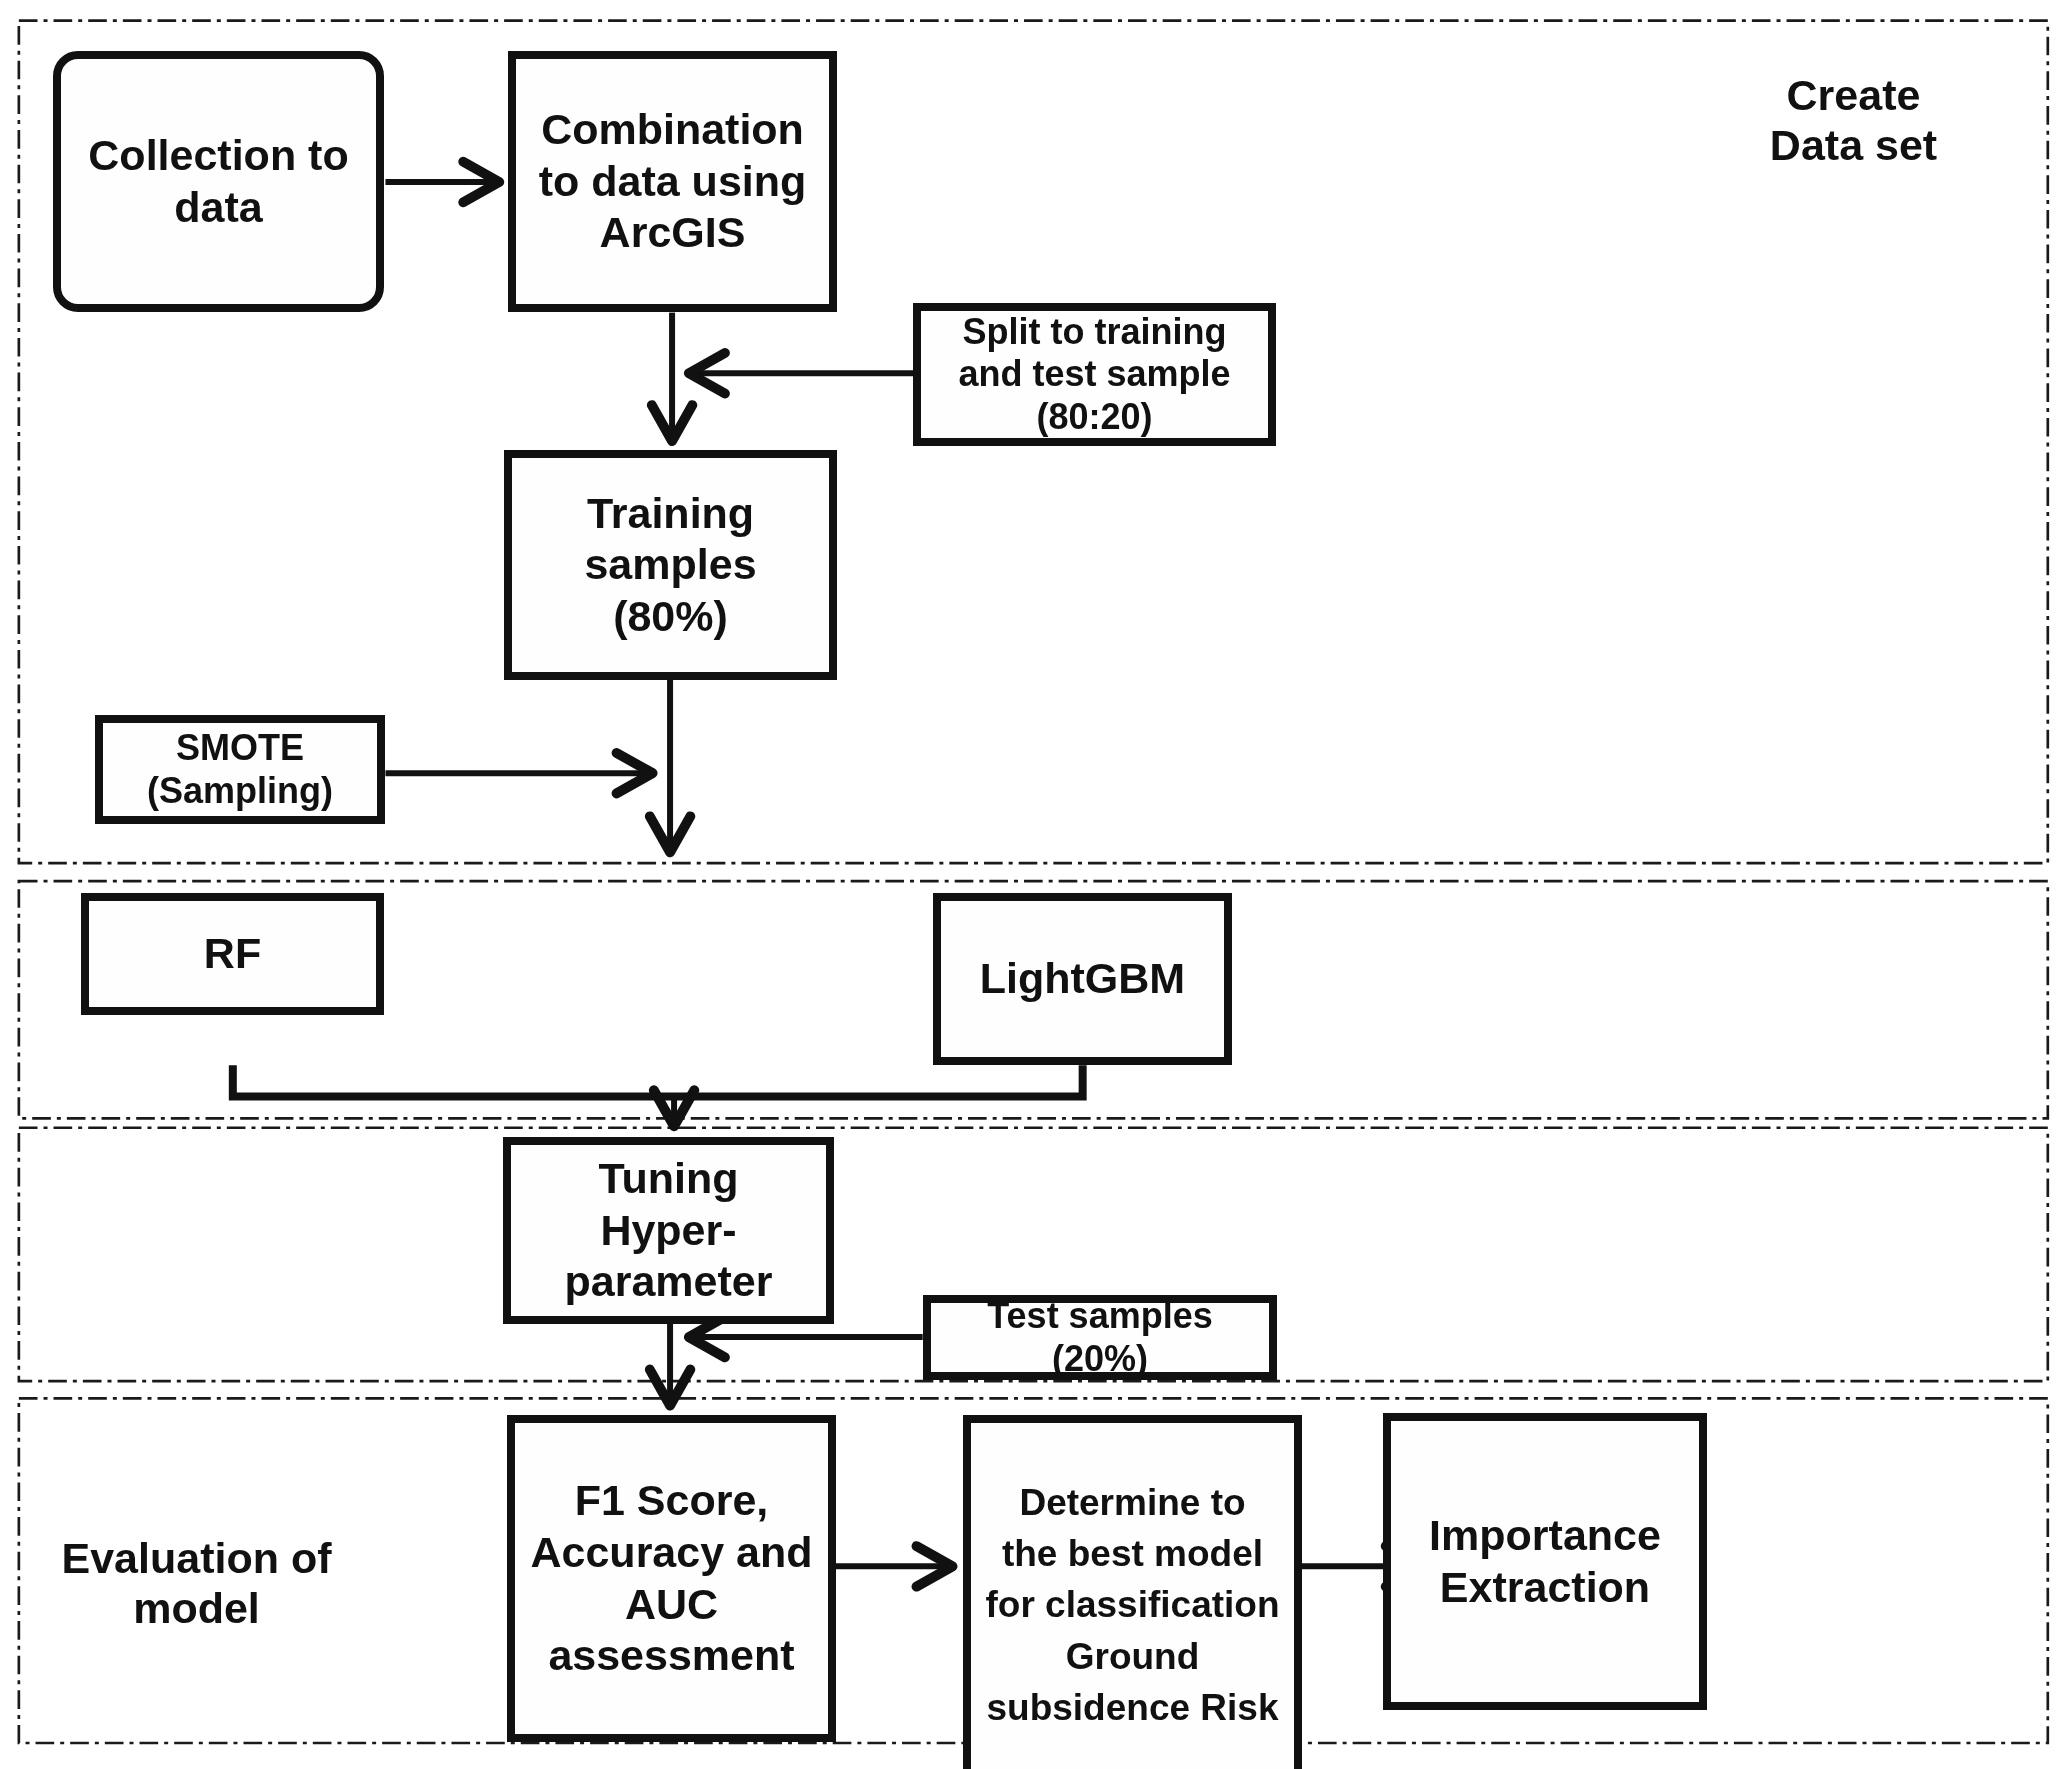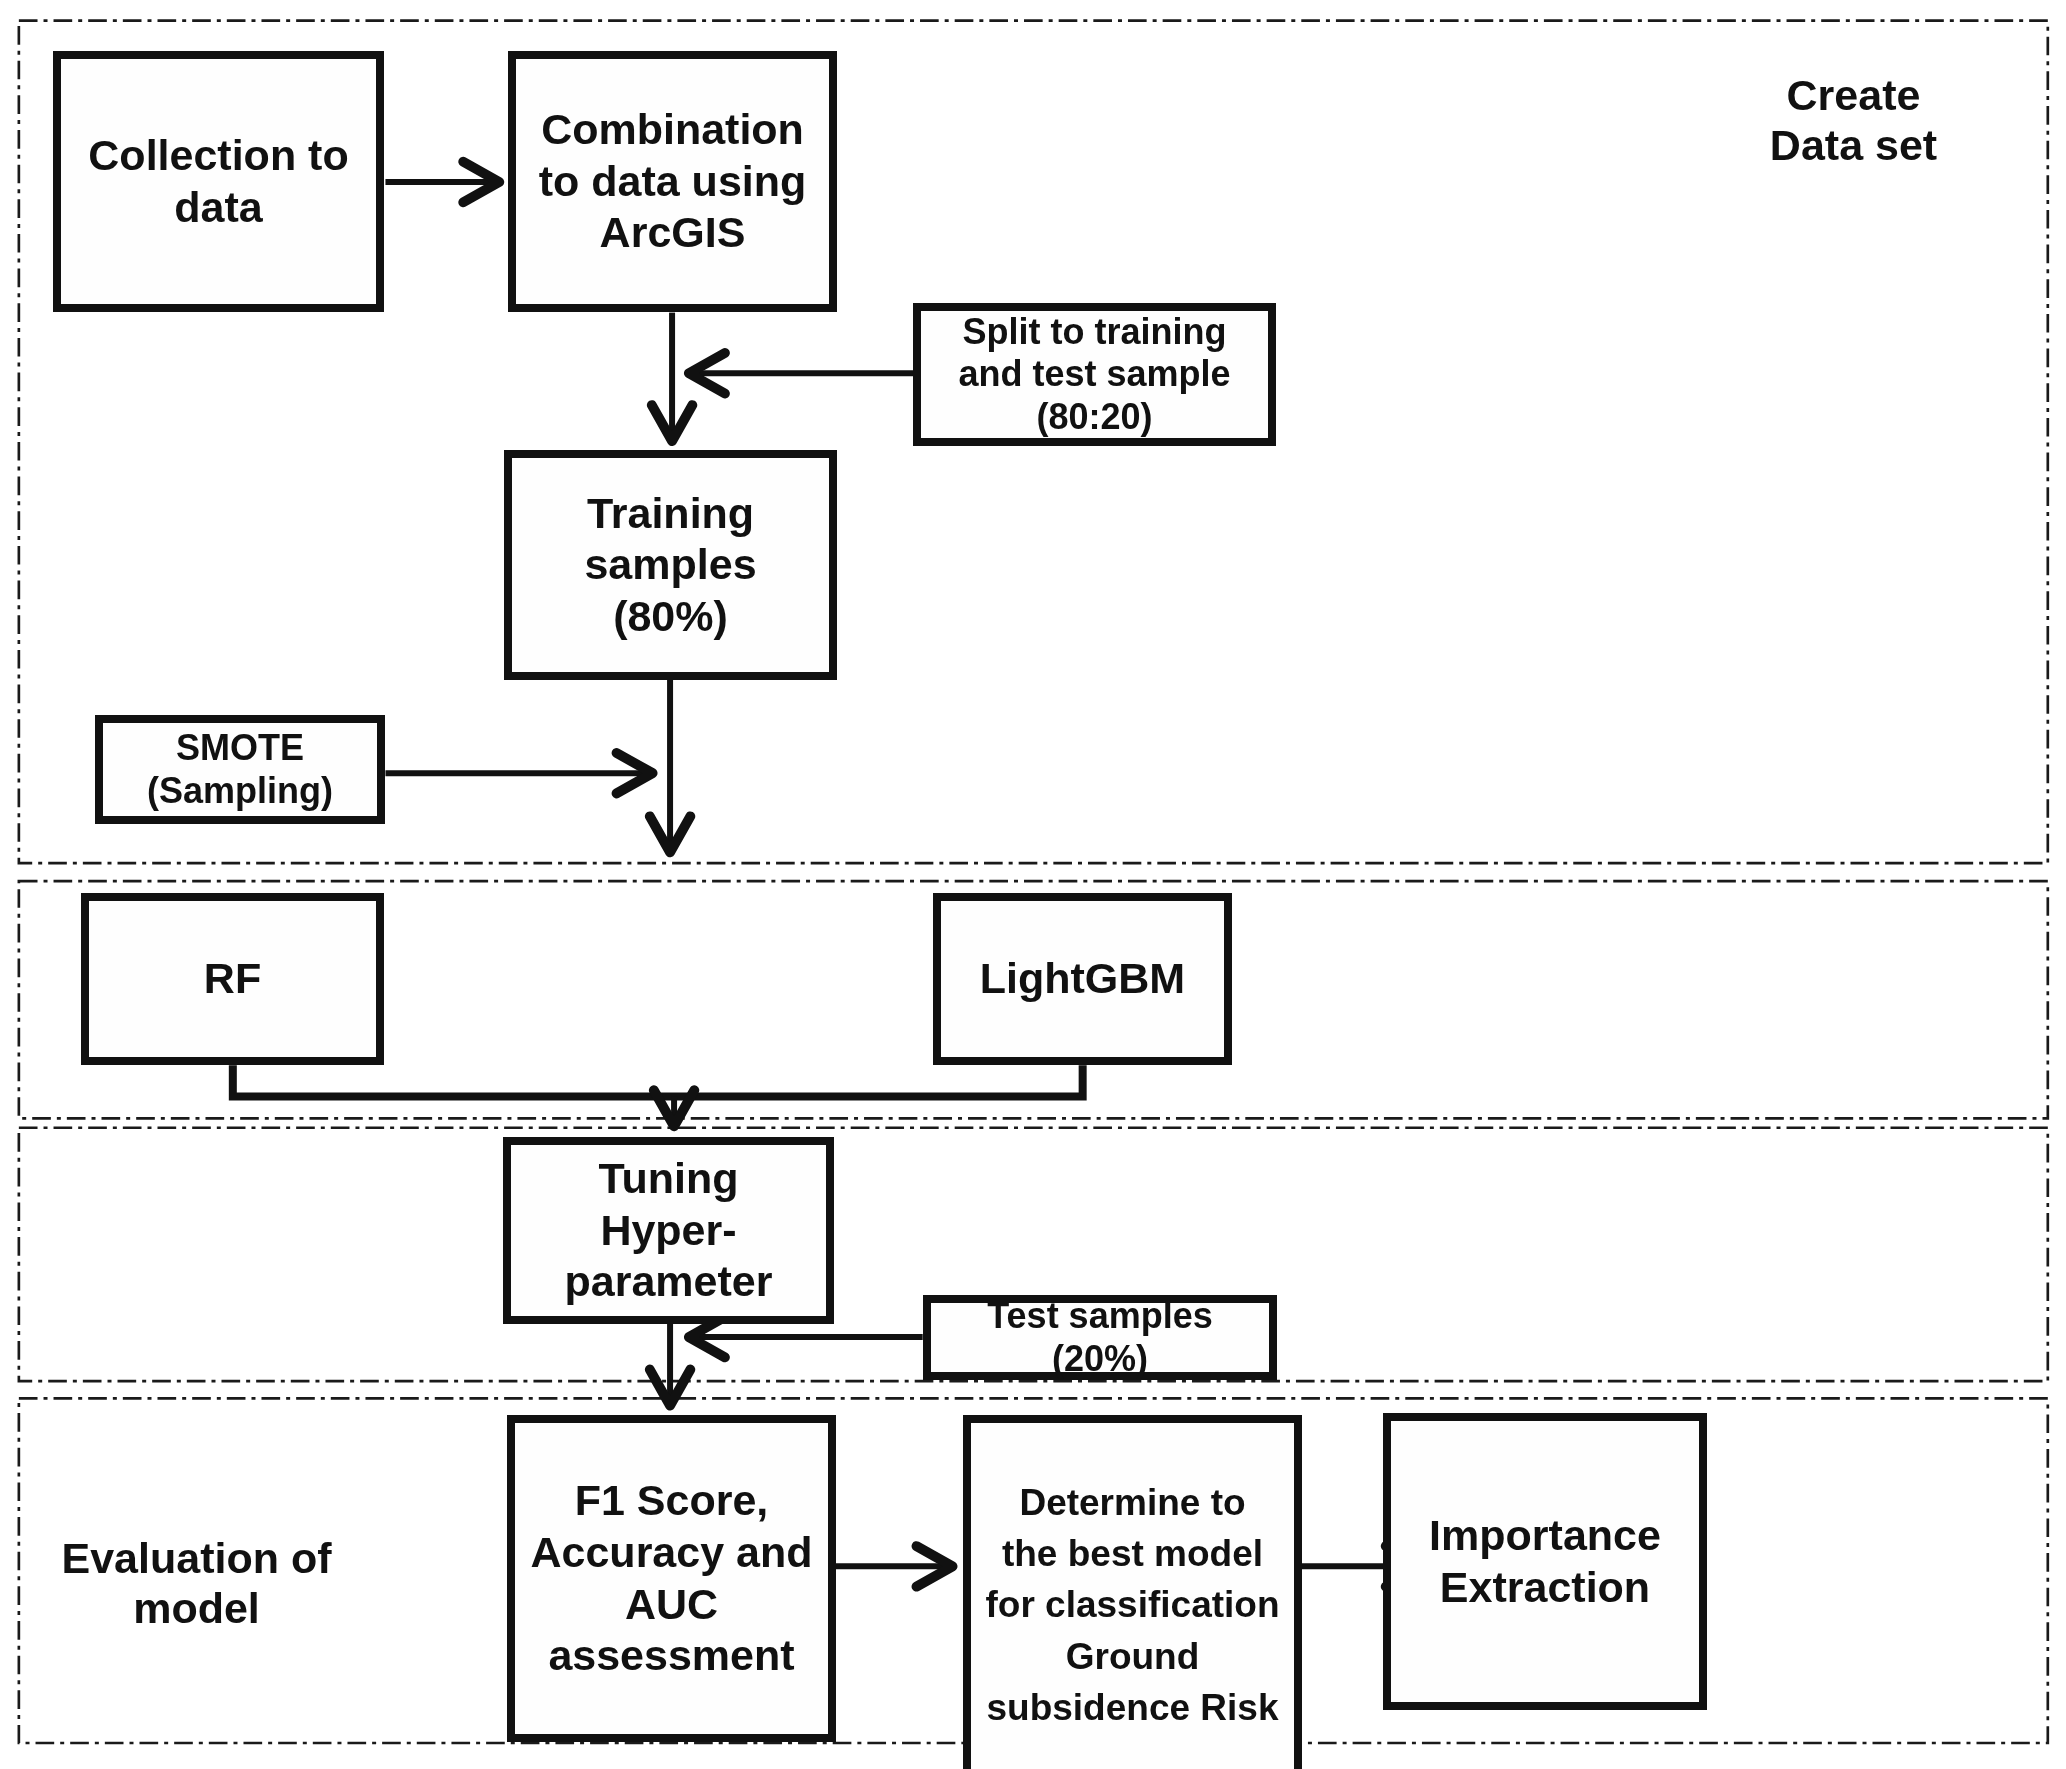--- a/index.html
+++ b/index.html
@@ -60,39 +60,39 @@
     <line x1="1005" y1="1020" x2="1005" y2="1272" stroke="#111111" stroke-width="9" marker-end="url(#chev)"></line>
     <line x1="578" y1="1160" x2="972" y2="1160" stroke="#111111" stroke-width="9" marker-end="url(#chev)"></line>
     <path d="M349,1598 L349,1645 L1624,1645 L1624,1598" fill="none" stroke="#111111" stroke-width="12"></path>
     <line x1="1011" y1="1645" x2="1011" y2="1683" stroke="#111111" stroke-width="9" marker-end="url(#chev)"></line>
     <line x1="1005" y1="1985" x2="1005" y2="2102" stroke="#111111" stroke-width="9" marker-end="url(#chev)"></line>
     <line x1="1384" y1="2006" x2="1040" y2="2006" stroke="#111111" stroke-width="9" marker-end="url(#chev)"></line>
     <line x1="1253" y1="2350" x2="1422" y2="2350" stroke="#111111" stroke-width="9" marker-end="url(#chev)"></line>
     <line x1="1952" y1="2350" x2="2126" y2="2350" stroke="#111111" stroke-width="9" marker-end="url(#chev)"></line>
   </svg>
 
-  <div class="node" style="left:53px;top:51px;width:331px;height:261px;">Collection to
+  <div class="node" style="left:53px;top:51px;width:331px;height:261px;border-radius:25px;">Collection to
 data</div>
 
   <div class="node" style="left:508px;top:51px;width:329px;height:261px;">Combination
 to data using
 ArcGIS</div>
 
   <div class="node node--sm" style="left:913px;top:303px;width:363px;height:143px;">Split to training
 and test sample
 (80:20)</div>
 
   <div class="node" style="left:504px;top:450px;width:333px;height:230px;">Training
 samples
 (80%)</div>
 
   <div class="node node--sm" style="left:95px;top:715px;width:290px;height:109px;">SMOTE
 (Sampling)</div>
 
-  <div class="node" style="left:81px;top:893px;width:303px;height:172px;">RF</div>
+  <div class="node" style="left:81px;top:893px;width:303px;height:122px;">RF</div>
 
 
   <div class="node" style="left:933px;top:893px;width:299px;height:172px;">LightGBM</div>
 
   <div class="node" style="left:503px;top:1137px;width:331px;height:187px;">Tuning
 Hyper-
 parameter</div>
 
   <div class="node node--sm" style="left:923px;top:1295px;width:354px;height:85px;">Test samples
 (20%)</div>

